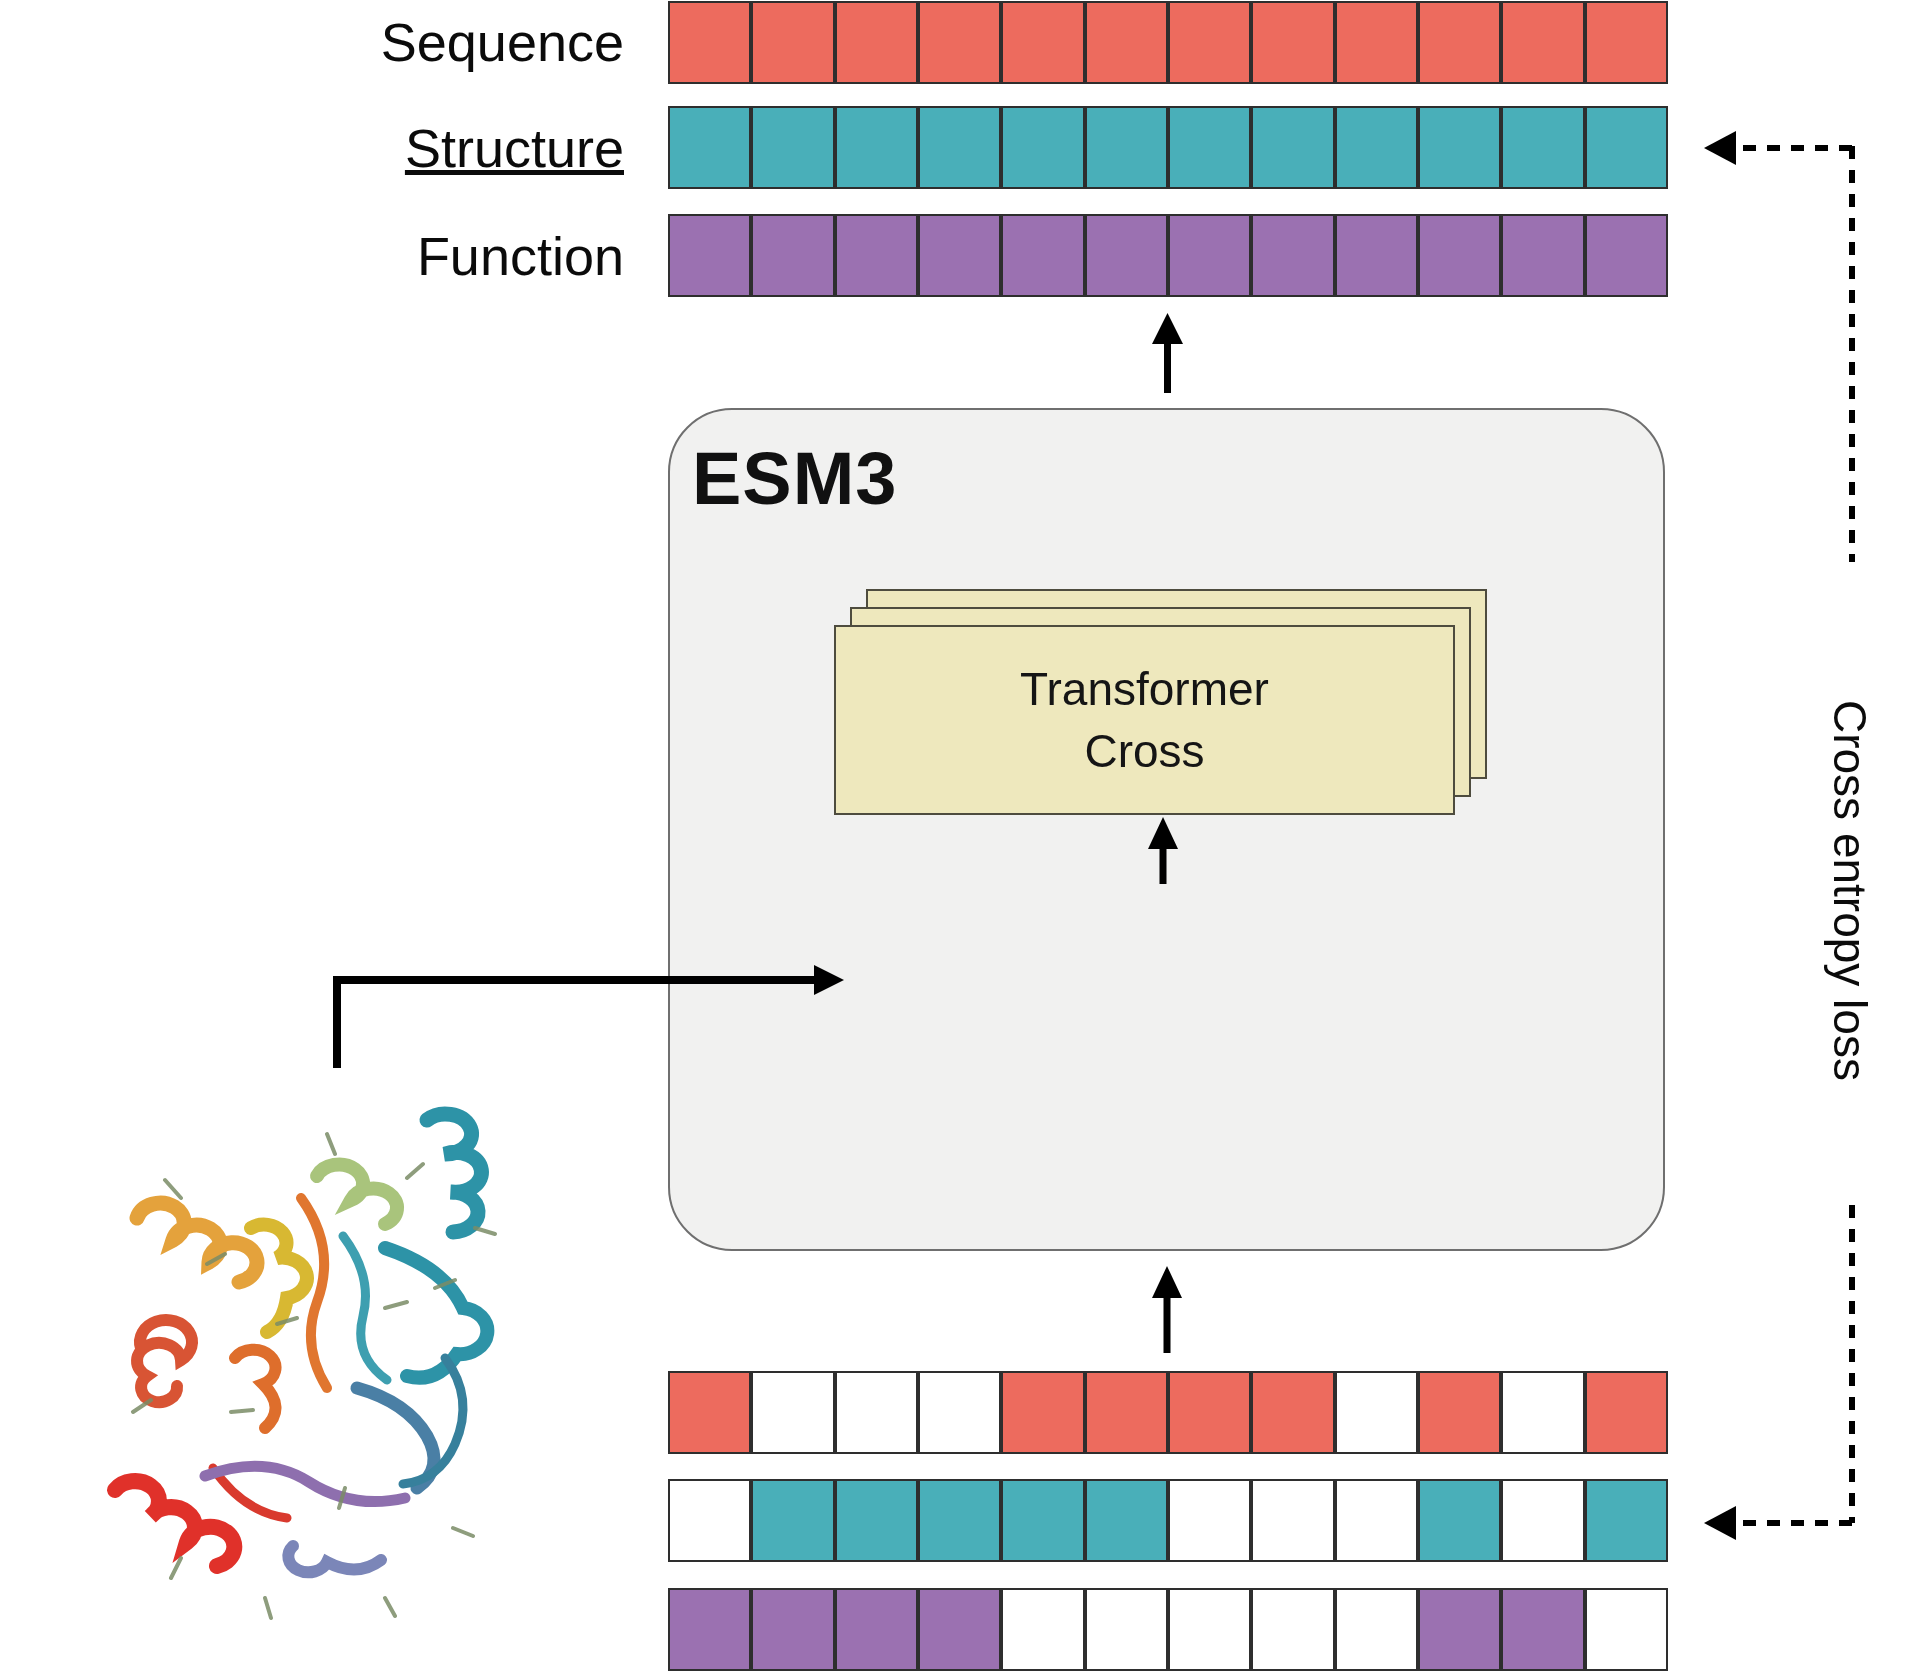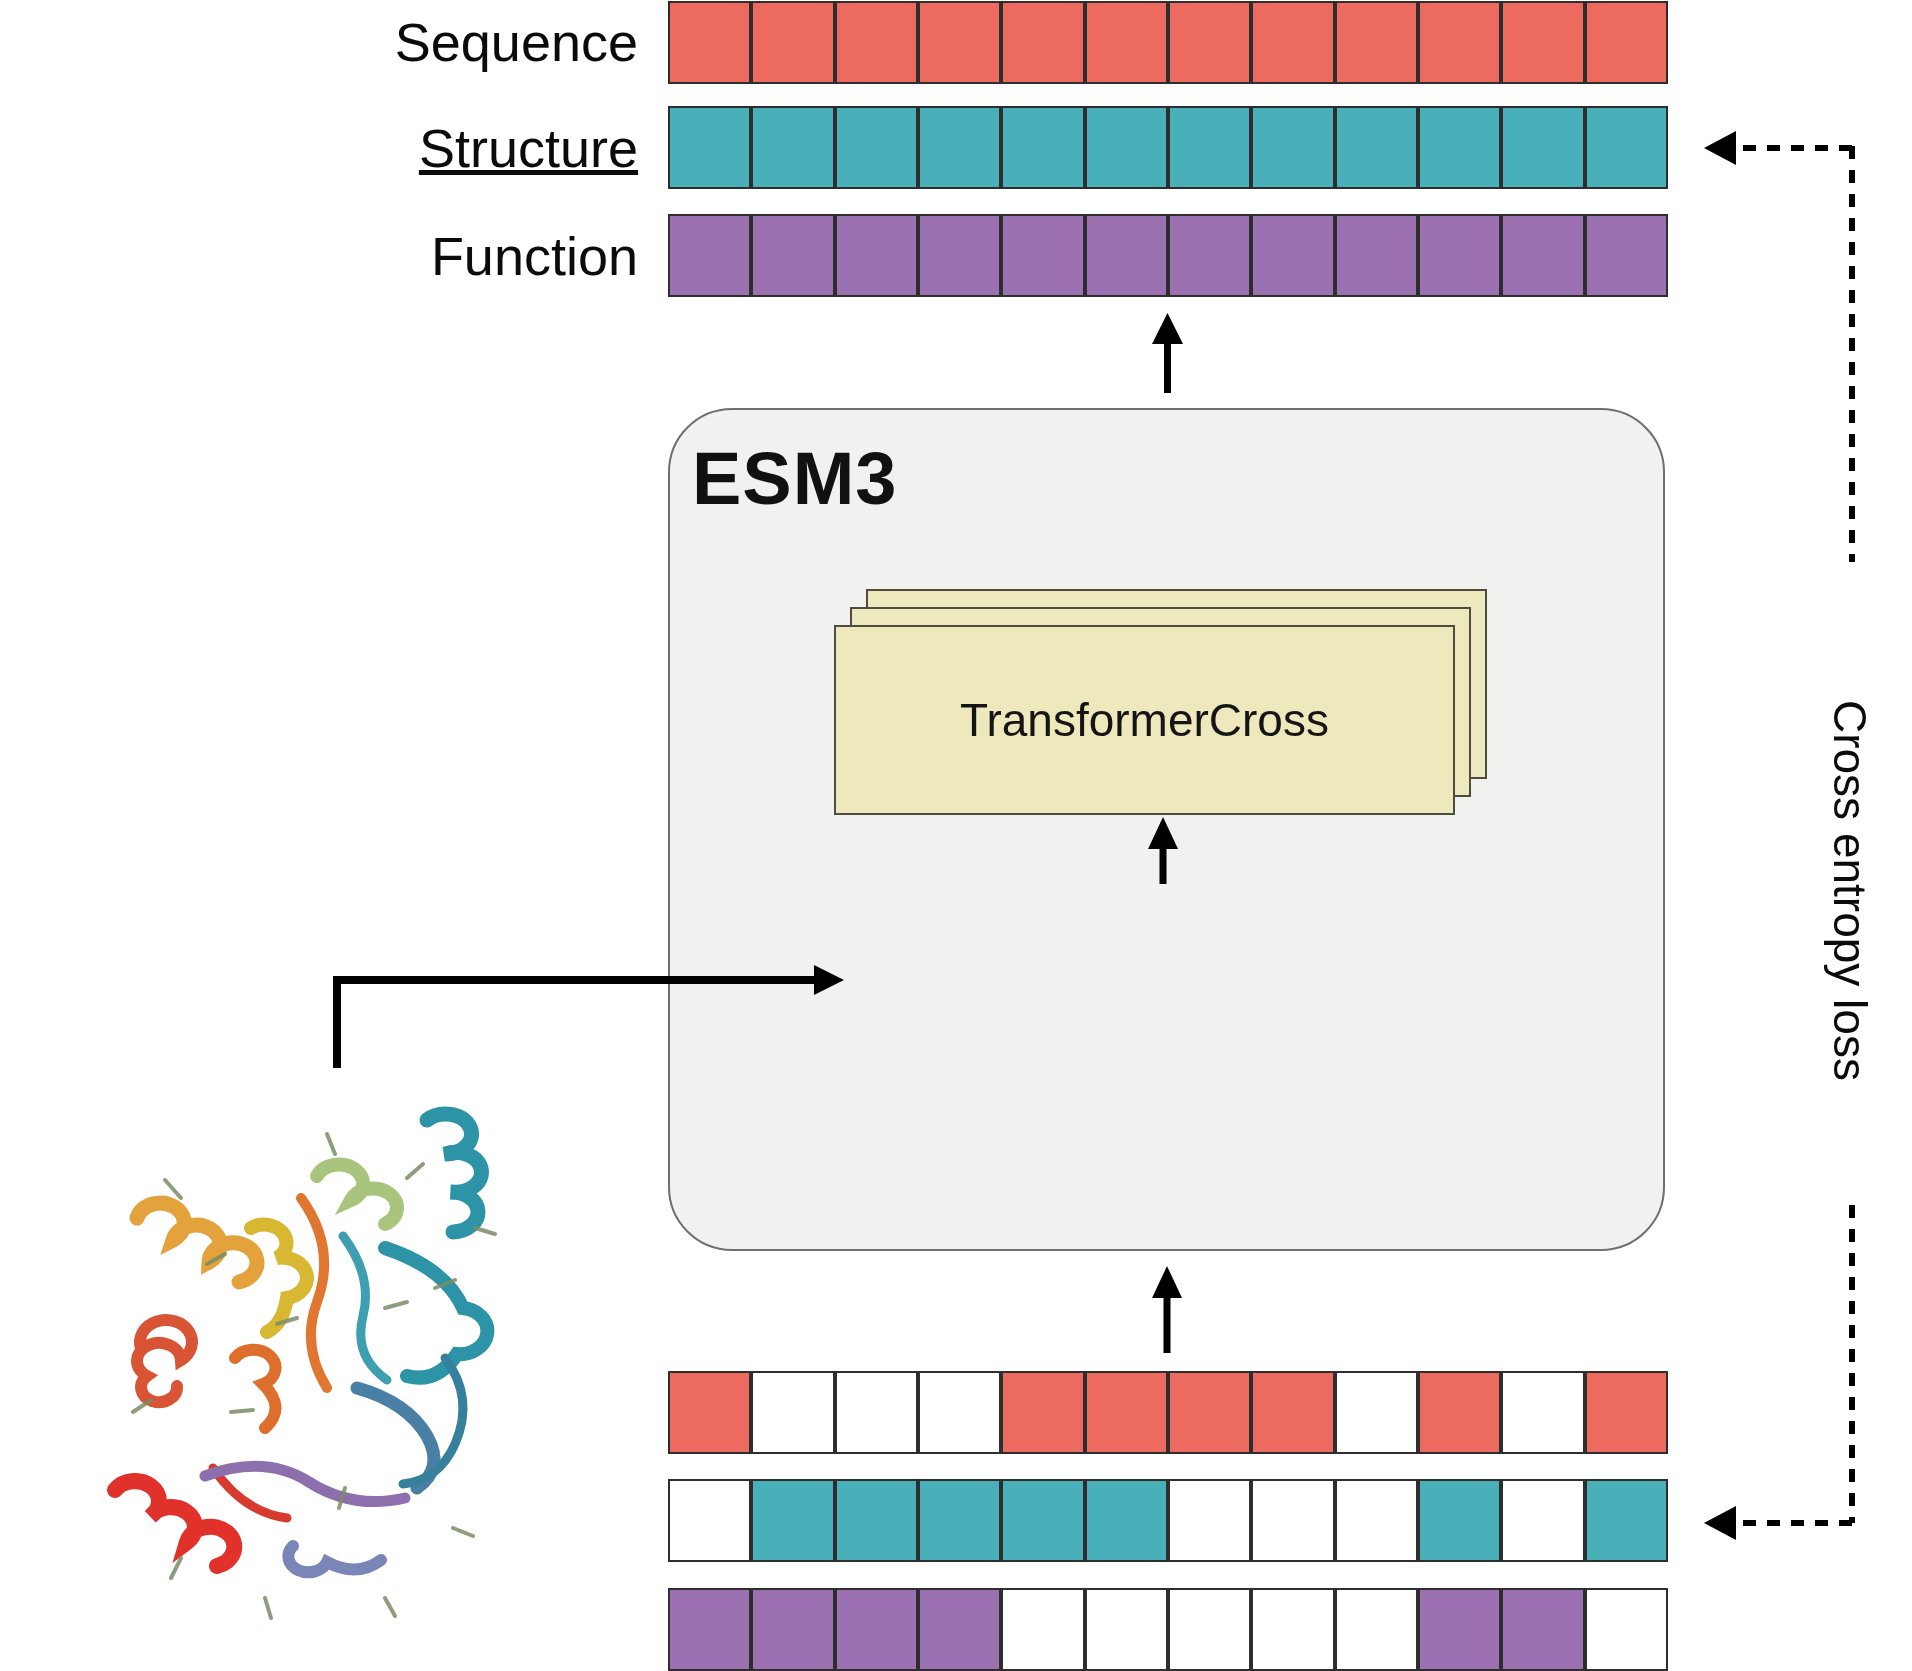--- a/index.html
+++ b/index.html
@@ -4,37 +4,37 @@
 <style>
   html,body{margin:0;padding:0;background:#fff;}
   #canvas{
     position:relative;width:1912px;height:1671px;background:#fff;overflow:hidden;
     font-family:"Liberation Sans", sans-serif;color:#111;
   }
   
   .token-row{position:absolute;left:668px;width:1000px;height:83px;display:flex;}
   .token-row .cell{flex:1 1 0;border:2px solid #2e2e2e;box-sizing:border-box;}
   .row-label{
-    position:absolute;left:248px;width:390px;text-align:right;
+    position:absolute;left:234px;width:390px;text-align:right;
     font-size:54px;color:#0b0b0b;display:flex;align-items:center;justify-content:flex-end;
   }
   
   .esm3-panel{
     position:absolute;left:668px;top:408px;width:997px;height:843px;
     border:2px solid #6f6f6f;border-radius:64px;box-sizing:border-box;
   }
   .esm3-title{
     position:absolute;left:692px;top:436px;font-size:74px;font-weight:700;letter-spacing:1px;
   }
   .stack-layer{
     position:absolute;width:621px;height:190px;border:2px solid #4e4c3e;box-sizing:border-box;
   }
   .stack-back{left:866px;top:589px;}
   .stack-mid{left:850px;top:607px;}
-  .stack-front{left:834px;top:625px;display:flex;flex-direction:row;align-items:center;justify-content:center;}
+  .stack-front{left:834px;top:625px;display:flex;flex-direction:column;align-items:center;justify-content:center;}
   .yellow-text{font-size:46px;line-height:62px;color:#151515;text-align:center;}
   .geo-box{
     position:absolute;left:851px;top:884px;width:625px;height:186px;
     border:2px solid #4e4c3e;box-sizing:border-box;
     display:flex;flex-direction:column;align-items:center;justify-content:center;
   }
   
   .loss-label{
     position:absolute;left:1818px;top:592px;height:596px;width:64px;
     writing-mode:vertical-rl;font-size:46px;color:#0b0b0b;

